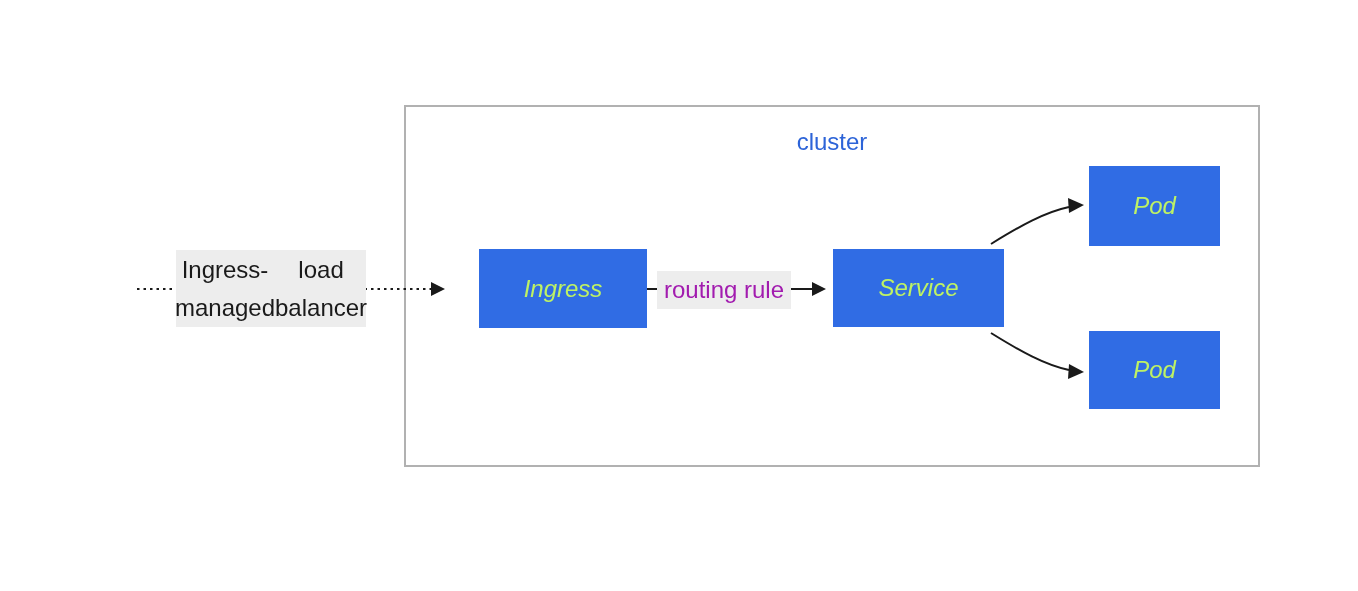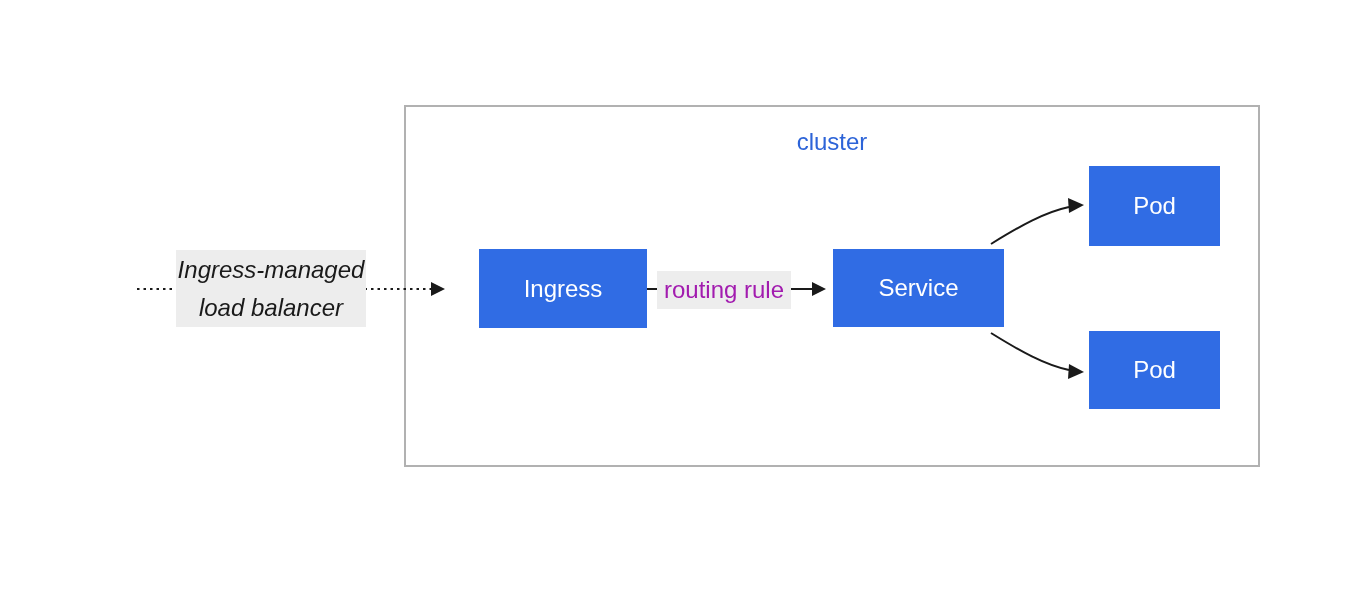--- a/index.html
+++ b/index.html
@@ -34,26 +34,27 @@
     left: 404px; top: 128px;
     width: 856px;
     text-align: center;
     font-size: 24px;
     color: #2d64d8;
     z-index: 2;
   }
   .node {
     position: absolute;
     background: #306ce4;
-    color: #ffffff;
+    color: #bef264;
     display: flex;
     align-items: center;
     justify-content: center;
     font-size: 24px;
     z-index: 2;
+    font-style: italic;
   }
   .node-ingress { left: 447px; top: 249px; width: 168px; height: 79px; margin-left: 32px; }
   .node-service { left: 833px; top: 249px; width: 171px; height: 78px; }
   .node-pod-top { left: 1089px; top: 166px; width: 131px; height: 80px; }
   .node-pod-bottom { left: 1089px; top: 331px; width: 131px; height: 78px; }
   .client-pill {
     position: absolute;
     left: 36px; top: 263px;
     width: 97px; height: 51px;
     background: #e2e2e2;
@@ -64,29 +65,28 @@
     font-size: 24px;
     color: #1a1a1a;
     z-index: 2;
   }
   .lb-label {
     position: absolute;
     left: 176px; top: 250px;
     width: 190px; height: 77px;
     background: #ededed;
     display: flex;
-    flex-direction: column;
+    flex-direction: row;
     align-items: center;
     justify-content: center;
     font-size: 24px;
     line-height: 38px;
     color: #1a1a1a;
     text-align: center;
     z-index: 3;
-    font-style: italic;
   }
   .routing-label {
     position: absolute;
     left: 657px; top: 271px;
     width: 134px; height: 38px;
     background: #ededed;
     display: flex;
     align-items: center;
     justify-content: center;
     font-size: 24px;

